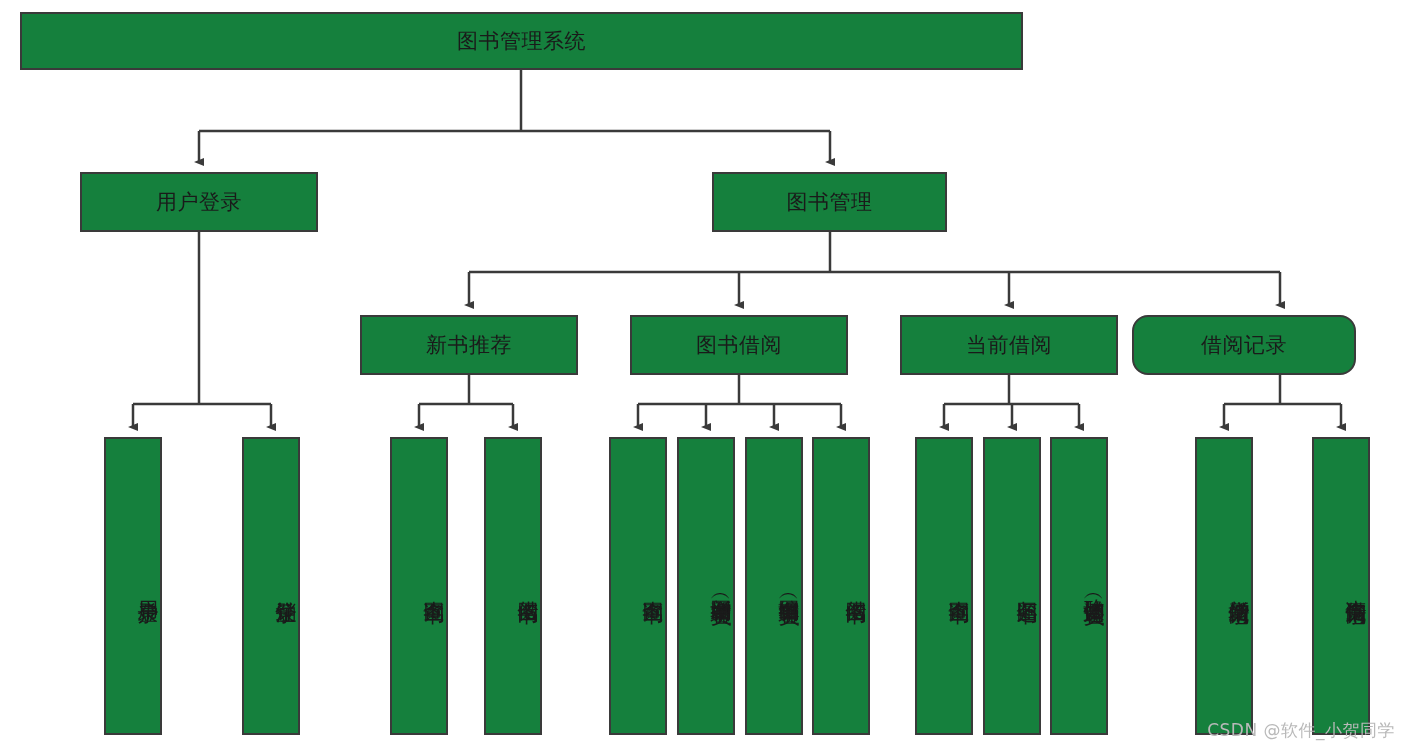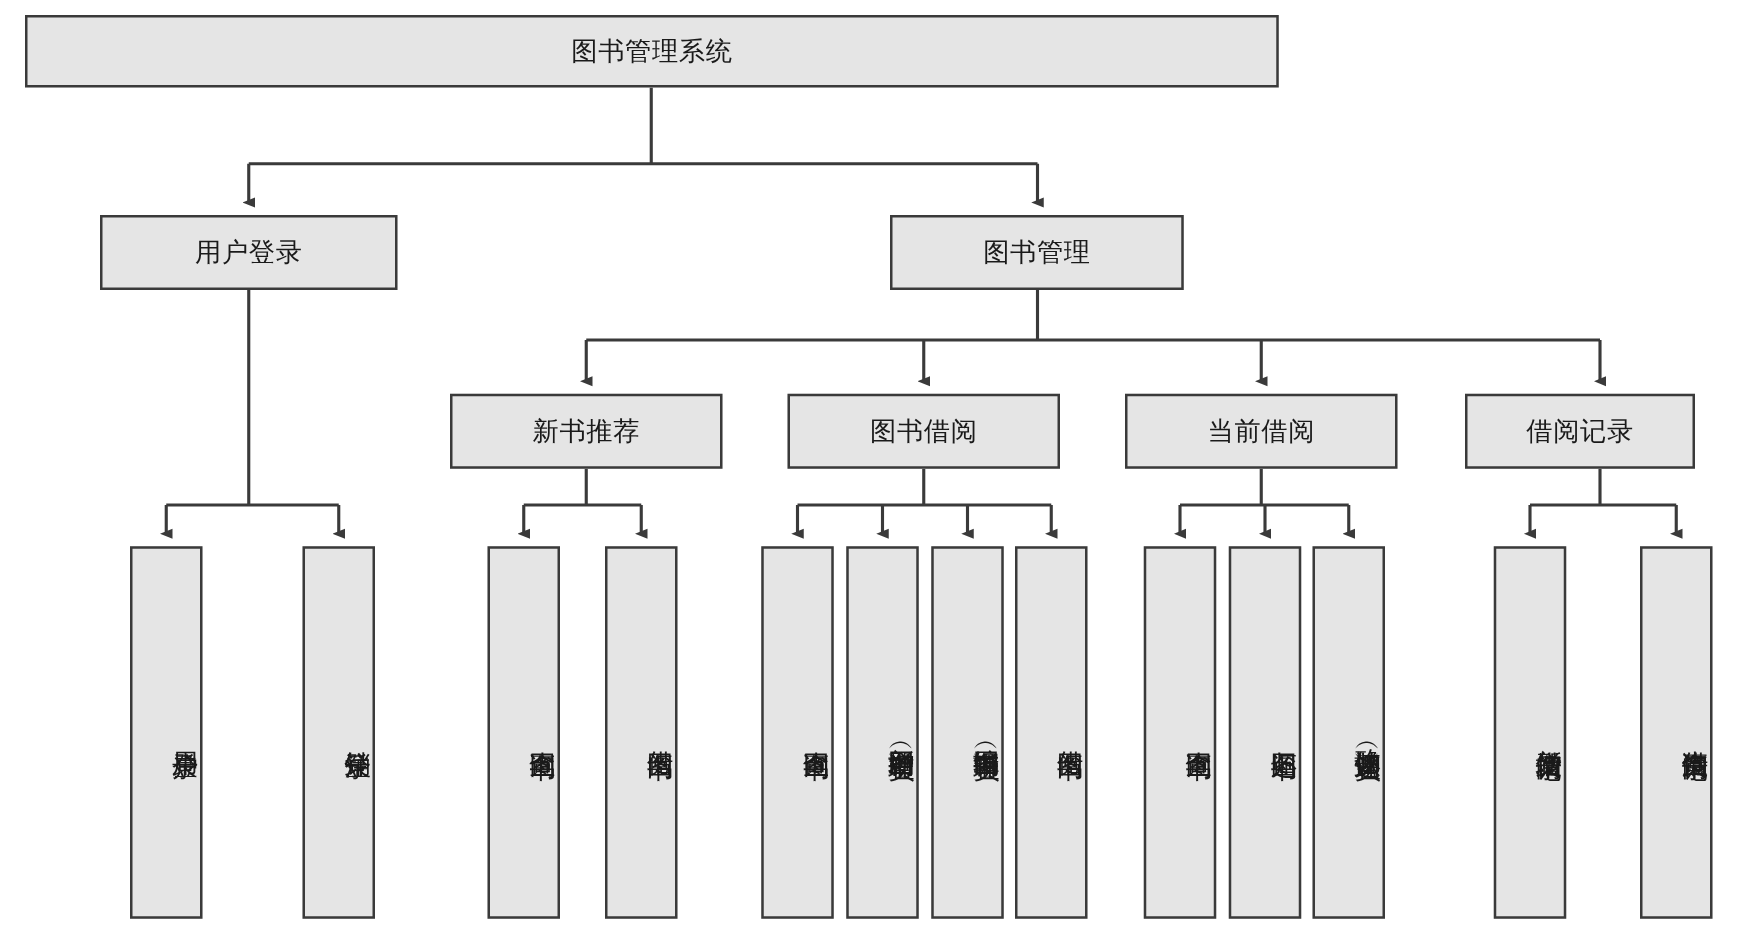--- a/index.html
+++ b/index.html
@@ -22,21 +22,21 @@
     left: 0;
     top: 0;
     width: 1405px;
     height: 747px;
     pointer-events: none;
   }
   .node {
     position: absolute;
     box-sizing: border-box;
     border: 2.5px solid #3a3a3a;
-    background: #e5e5e5;
+    background: #15803d;
     display: flex;
     align-items: center;
     justify-content: center;
     color: #1a1a1a;
     text-align: center;
   }
   .node.horiz {
     font-size: 21px;
     letter-spacing: 0.5px;
   }
@@ -133,21 +133,21 @@
 
   <div class="node horiz" style="left:360px; top:315px; width:218px; height:60px;text-align:right;">
     <span>新书推荐</span>
   </div>
   <div class="node horiz" style="left:900px; top:315px; width:218px; height:60px;">
     <span>当前借阅</span>
   </div>
   <div class="node horiz" style="left:630px; top:315px; width:218px; height:60px;">
     <span>图书借阅</span>
   </div>
-  <div class="node horiz" style="left:1172px; top:315px; width:184px; height:60px;">
+  <div class="node horiz" style="left:1132px; top:315px; width:224px; height:60px;border-radius:16px;">
     <span>借阅记录</span>
   </div>
 
   <div class="node vert" style="left:104px; top:437px; width:58px; height:298px;">
     <span>用户登录</span>
   </div>
   <div class="node vert" style="left:242px; top:437px; width:58px; height:298px;">
     <span>注销登录</span>
   </div>
 
@@ -181,14 +181,15 @@
     <span>确认归还（管理员）</span>
   </div>
 
   <div class="node vert" style="left:1195px; top:437px; width:58px; height:298px;">
     <span>新增借阅记录</span>
   </div>
   <div class="node vert" style="left:1312px; top:437px; width:58px; height:298px;">
     <span>查询借阅记录</span>
   </div>
 
+  <div id="watermark">CSDN @软件_小贺同学</div>
 
 </div>
 
 </body></html>

